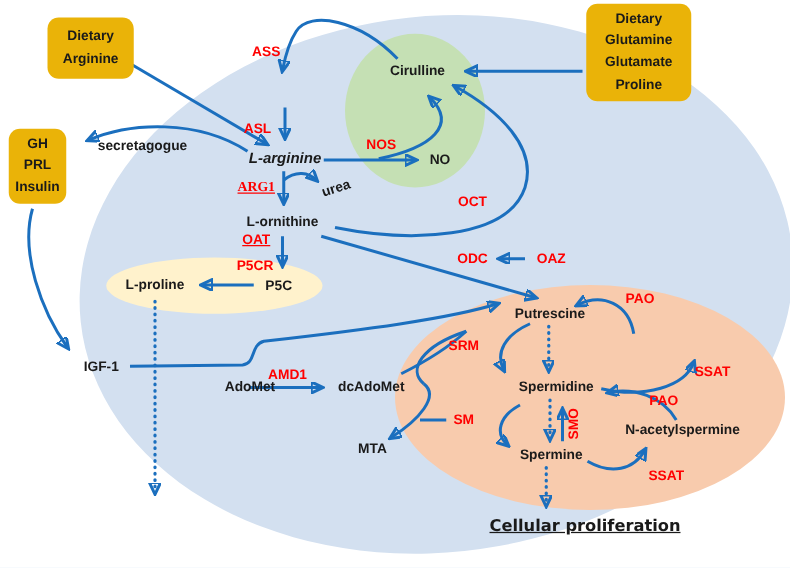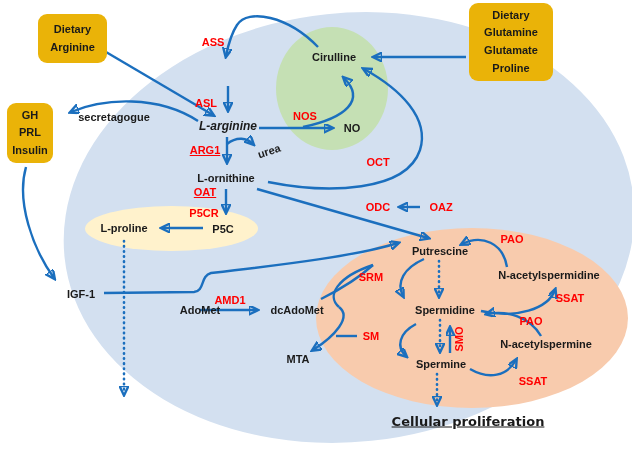--- a/index.html
+++ b/index.html
@@ -10,21 +10,21 @@
   .green{left:276px;top:27px;width:112px;height:123px;background:#C5E0B4;}
   .yellow{left:85px;top:206px;width:173px;height:45px;background:#FFF2CC;}
   .orange{left:316px;top:228px;width:312px;height:180px;background:#F8CBAD;}
   svg.arrows{position:absolute;left:0;top:0;width:632px;height:454px;}
   svg.arrows path{fill:none;stroke:#1B6FBE;stroke-width:2.4;}
   svg.arrows path.dot{stroke-dasharray:0.5 4.6;stroke-linecap:round;stroke-width:2.6;}
   .lbl{position:absolute;transform:translate(-50%,-50%);white-space:nowrap;
        font-weight:bold;font-size:11px;color:#1A1A1A;}
   .enz{color:#FF0000;}
   .it{font-style:italic;font-size:12px;}
-  .ul{text-decoration:underline;}
+  .ul{text-decoration:underline;font-family:Liberation Serif, serif;}
   .rot-urea{transform:translate(-50%,-50%) rotate(-18deg);}
   .rot-smo{transform:translate(-50%,-50%) rotate(-90deg);}
   .outcome{font-family:"DejaVu Sans",sans-serif;font-size:13px;text-decoration:underline;}
   .gbox{position:absolute;background:#eab308;border-radius:9px;display:flex;flex-direction:column;
         justify-content:center;align-items:center;font-weight:bold;font-size:11px;color:#1A1A1A;
         line-height:1.6;text-align:center;}
 </style>
 </head>
 <body>
 
@@ -99,21 +99,20 @@
   <div class="lbl" style="left:352px;top:128px;">NO</div>
   <div class="lbl" style="left:124px;top:228px;">L-proline</div>
   <div class="lbl" style="left:223px;top:229px;">P5C</div>
   <div class="lbl" style="left:81px;top:294px;">IGF-1</div>
   <div class="lbl" style="left:169px;top:310px;margin-left:31px;">AdoMet</div>
   <div class="lbl" style="left:297px;top:310px;">dcAdoMet</div>
   <div class="lbl" style="left:298px;top:359px;">MTA</div>
   <div class="lbl" style="left:440px;top:251px;">Putrescine</div>
   <div class="lbl" style="left:445px;top:310px;text-align:center;">Spermidine</div>
   <div class="lbl" style="left:441px;top:364px;">Spermine</div>
-  <div class="lbl" style="left:549px;top:275px;">N-acetylspermidine</div>
   <div class="lbl" style="left:546px;top:344px;">N-acetylspermine</div>
 
   <div class="lbl enz" style="left:213px;top:42px;">ASS</div>
   <div class="lbl enz" style="left:206px;top:103px;">ASL</div>
   <div class="lbl enz ul" style="left:205px;top:150px;">ARG1</div>
   <div class="lbl enz" style="left:305px;top:116px;">NOS</div>
   <div class="lbl enz" style="left:378px;top:162px;">OCT</div>
   <div class="lbl enz" style="left:205px;top:192px;text-decoration:underline;">OAT</div>
   <div class="lbl enz" style="left:204px;top:213px;">P5CR</div>
   <div class="lbl enz" style="left:378px;top:207px;">ODC</div>

